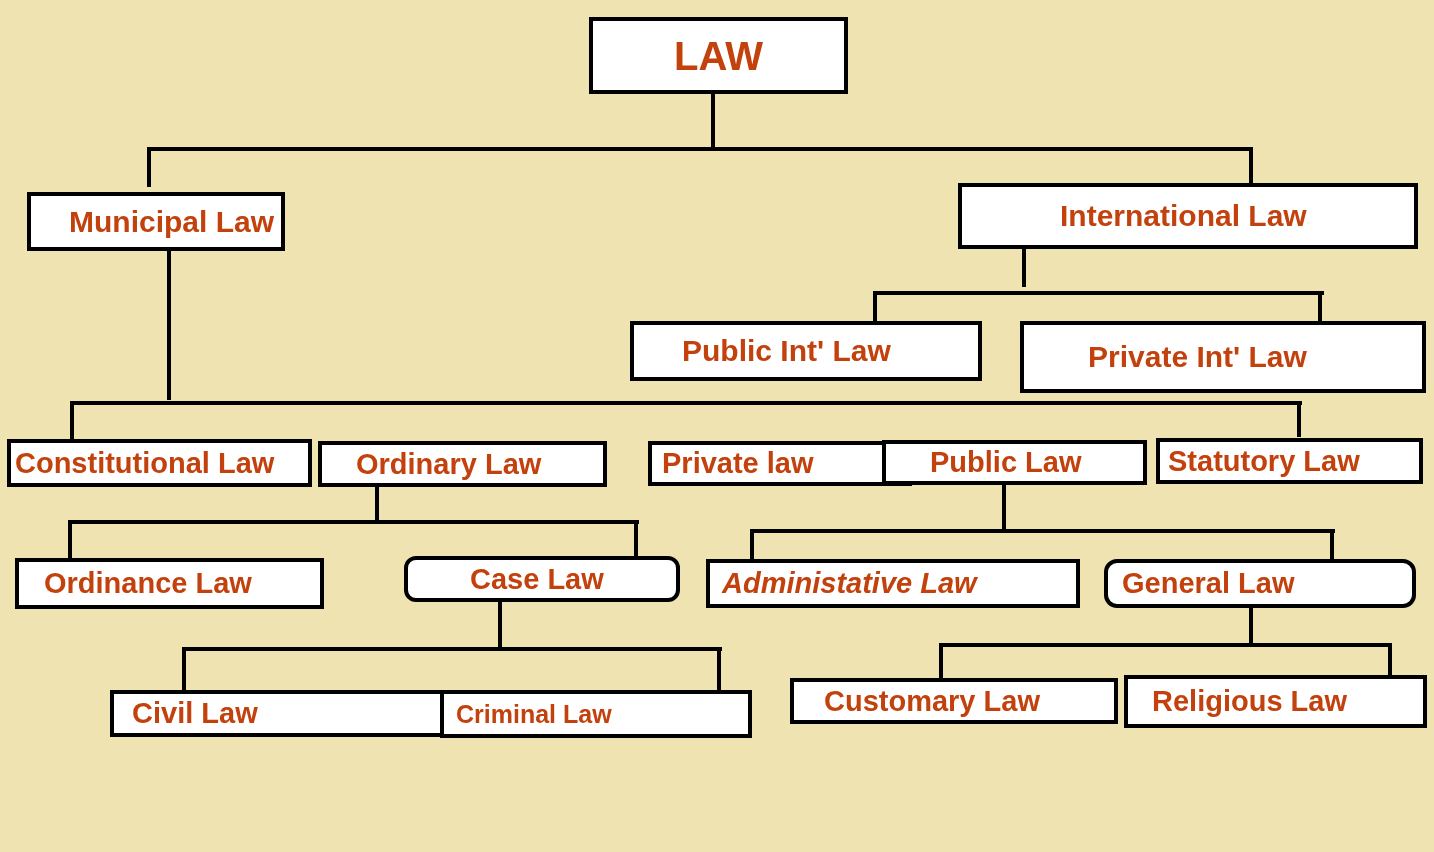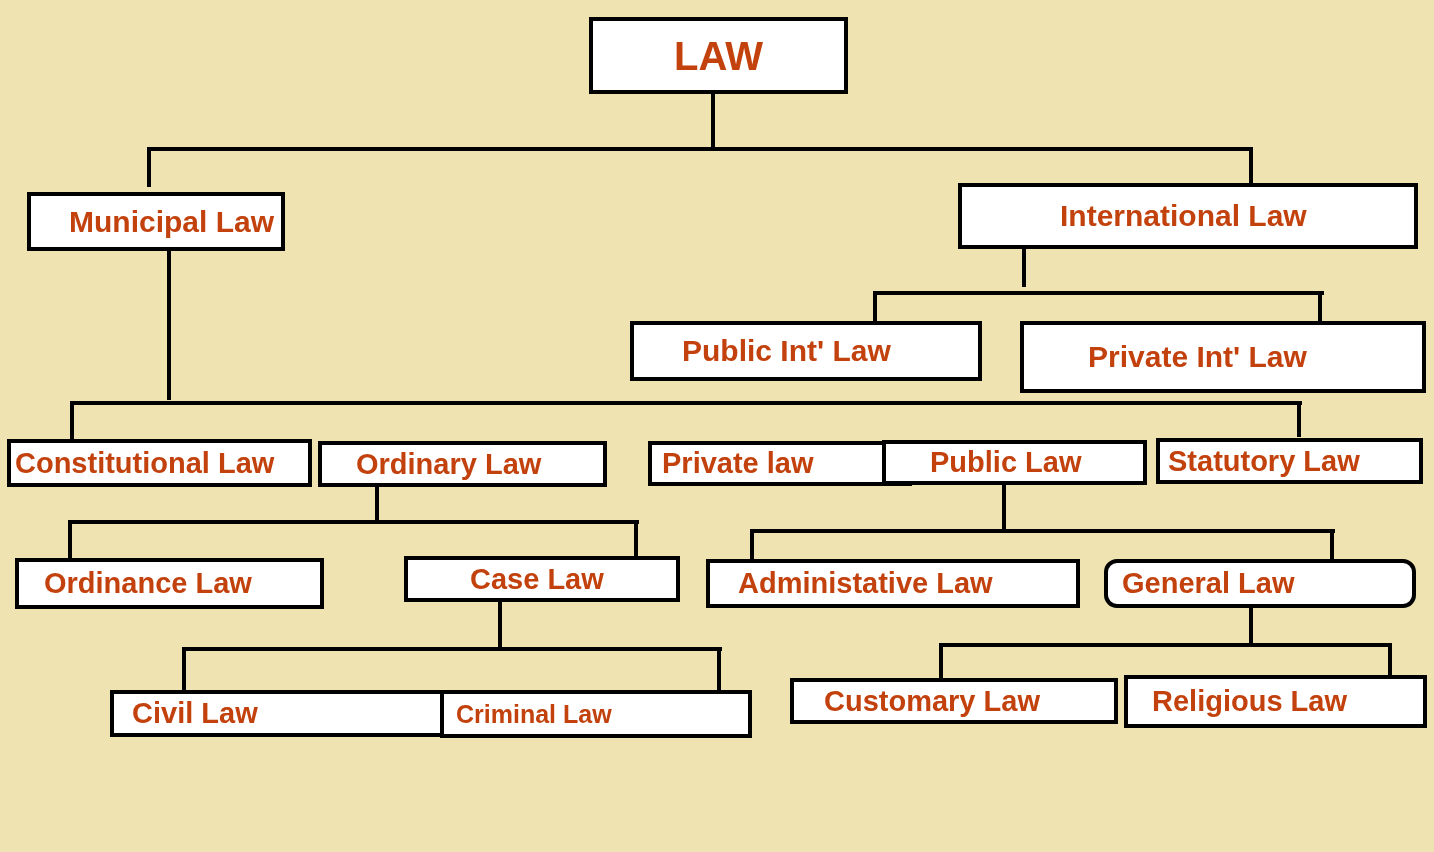--- a/index.html
+++ b/index.html
@@ -104,25 +104,25 @@
 </div>
 
 <div class="box" style="left:1156px;top:438px;width:267px;height:46px;padding-left:8px;font-size:29px;">
   <span>Statutory Law</span>
 </div>
 
 <div class="box" style="left:15px;top:558px;width:309px;height:51px;padding-left:25px;font-size:29px;">
   <span>Ordinance Law</span>
 </div>
 
-<div class="box" style="left:404px;top:556px;width:276px;height:46px;padding-left:62px;font-size:29px;">
+<div class="box" style="left:404px;top:556px;width:276px;height:46px;padding-left:62px;font-size:29px;border-radius:12px;">
   <span>Case Law</span>
 </div>
 
-<div class="box" style="left:706px;top:559px;width:374px;height:49px;padding-left:28px;font-size:29px;">
+<div class="box" style="left:706px;top:559px;width:374px;height:49px;padding-left:12px;font-size:29px;font-style:italic;">
   <span>Administative Law</span>
 </div>
 
 <div class="box" style="left:1104px;top:559px;width:312px;height:49px;padding-left:14px;font-size:29px;border-radius:13px;">
   <span>General Law</span>
 </div>
 
 <div class="box" style="left:110px;top:690px;width:338px;height:47px;padding-left:18px;font-size:29px;">
   <span>Civil Law</span>
 </div>

